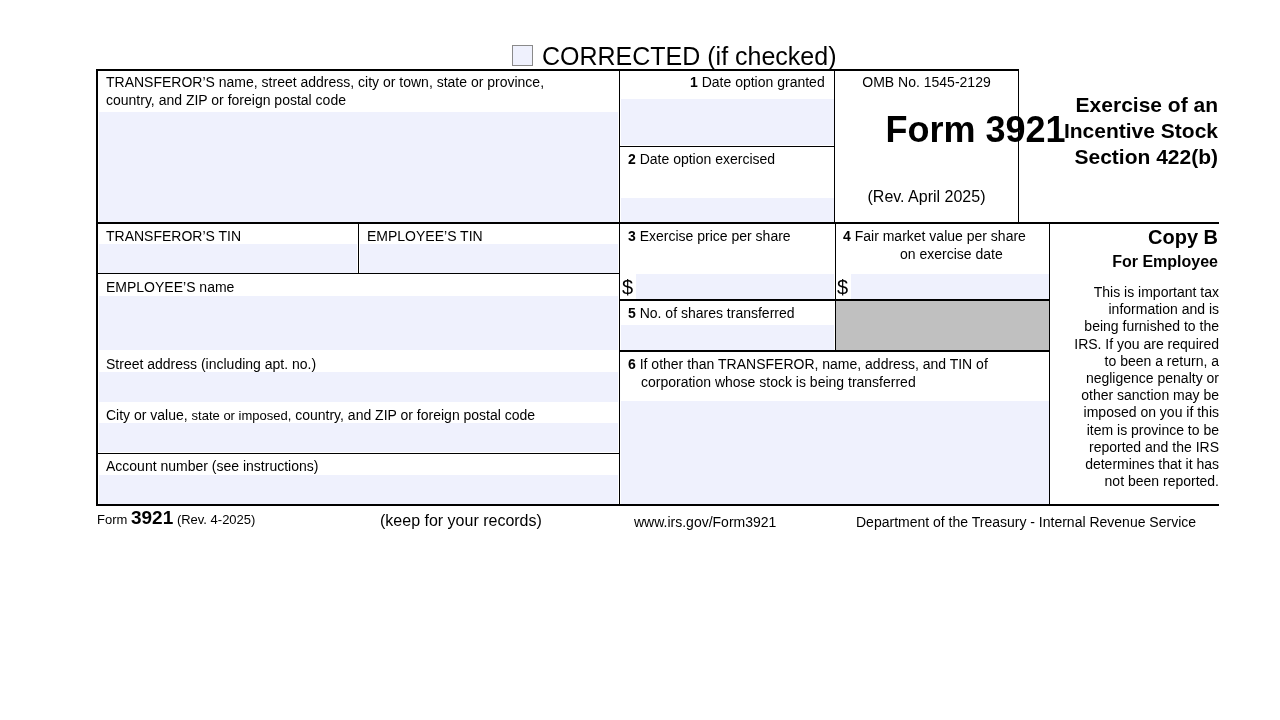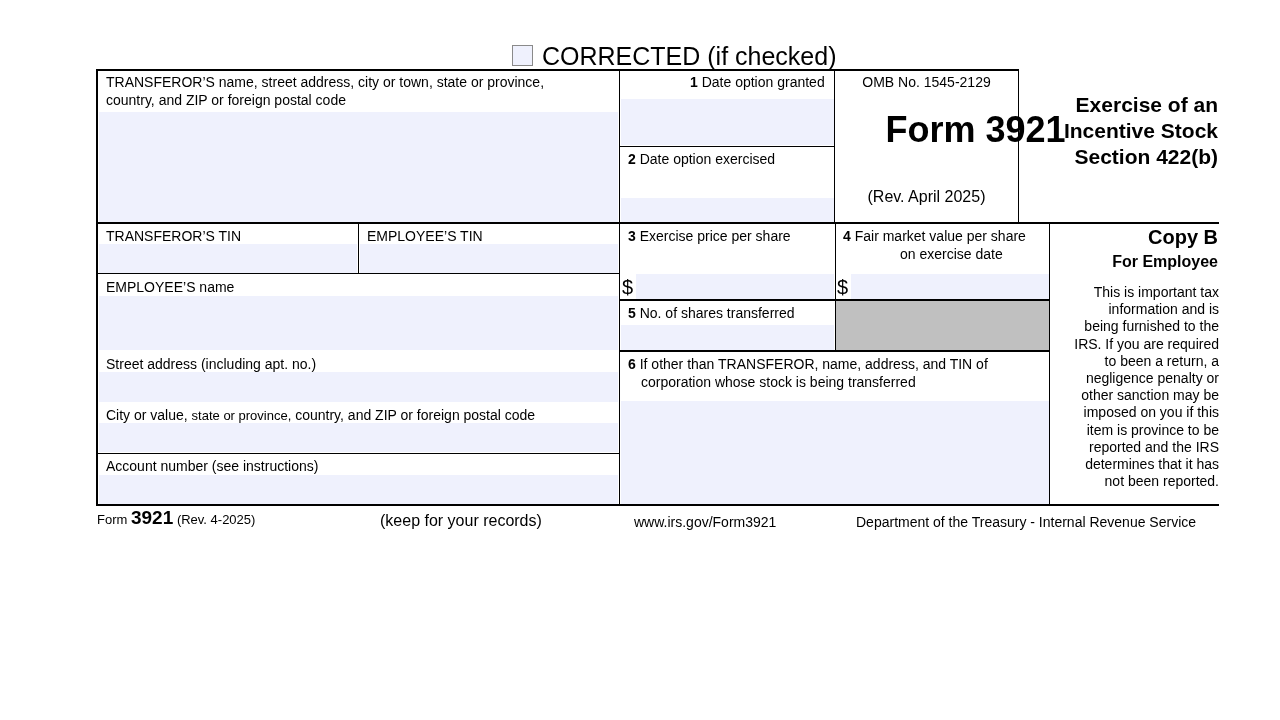--- a/index.html
+++ b/index.html
@@ -113,21 +113,21 @@
   <div>Section 422(b)</div>
 </div>
 
 <div class="lbl" style="left:106px;top:227px;">TRANSFEROR’S TIN</div>
 <div class="lbl" style="left:367px;top:227px;">EMPLOYEE’S TIN</div>
 
 <div class="lbl" style="left:106px;top:278px;">EMPLOYEE’S name</div>
 <div class="lbl" style="left:106px;top:355px;">Street address (including apt. no.)</div>
 <div class="lbl" style="left:106px;top:406px;">
   <span>City or value,</span>
-  <span style="font-size:13px;">state or province,</span>
+  <span style="font-size:13px;">state or imposed,</span>
   <span>country, and ZIP or foreign postal code</span>
 </div>
 <div class="lbl" style="left:106px;top:457px;">Account number (see instructions)</div>
 
 <div class="lbl" style="left:628px;top:227px;">
   <b>3</b> <span>Exercise price per share</span>
 </div>
 <div class="dollar" style="left:622px;top:276px;">$</div>
 
 <div class="lbl" style="left:843px;top:227px;">

